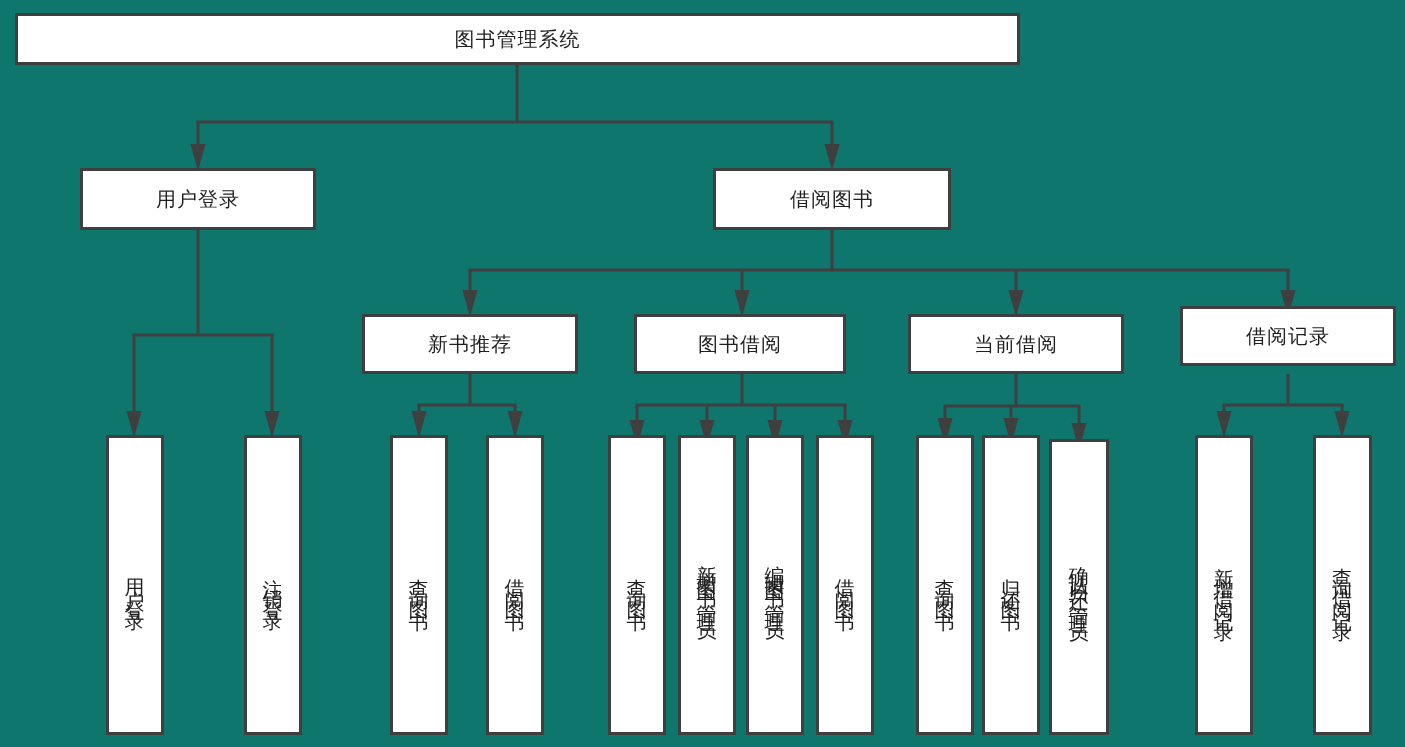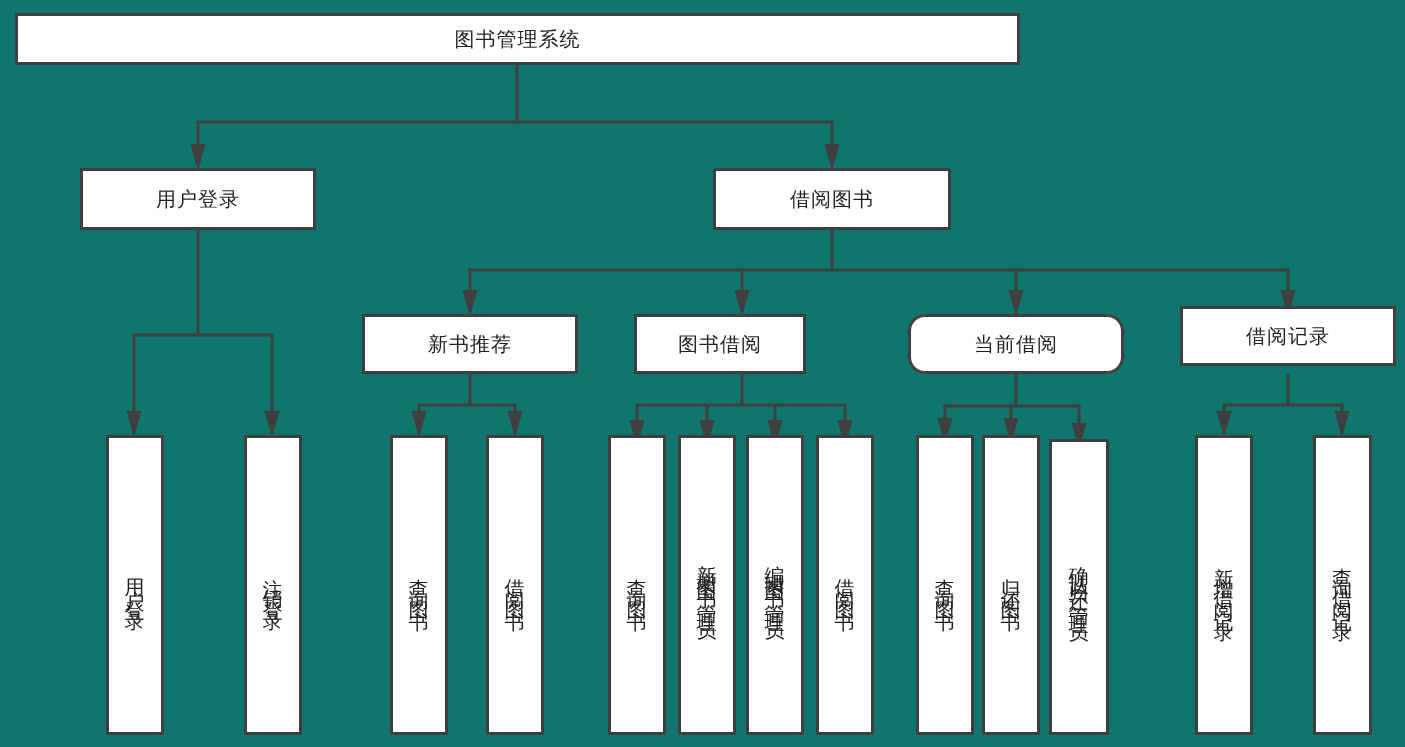--- a/index.html
+++ b/index.html
@@ -140,22 +140,22 @@
       <polygon points="1334.5,411 1349.5,411 1342,438"></polygon>
     </g>
   </svg>
 
   <div class="hbox" style="left:15px; top:13px; width:1005px; height:52px;">图书管理系统</div>
 
   <div class="hbox" style="left:80px; top:168px; width:236px; height:62px;">用户登录</div>
   <div class="hbox" style="left:713px; top:168px; width:238px; height:62px;">借阅图书</div>
 
   <div class="hbox" style="left:362px; top:314px; width:216px; height:60px;">新书推荐</div>
-  <div class="hbox" style="left:634px; top:314px; width:172px; height:60px;">图书借阅</div>
-  <div class="hbox" style="left:908px; top:314px; width:216px; height:60px;border-radius:17px;">当前借阅</div>
+  <div class="hbox" style="left:634px; top:314px; width:212px; height:60px;">图书借阅</div>
+  <div class="hbox" style="left:908px; top:314px; width:216px; height:60px;">当前借阅</div>
   <div class="hbox" style="left:1180px; top:306px; width:216px; height:60px;">借阅记录</div>
 
   <div class="vbox" style="left:106px; top:435px; width:58px; height:300px;">
     <span>用户登录</span>
   </div>
   <div class="vbox" style="left:244px; top:435px; width:58px; height:300px;">
     <span>注销登录</span>
   </div>
 
   <div class="vbox" style="left:390px; top:435px; width:58px; height:300px;">

